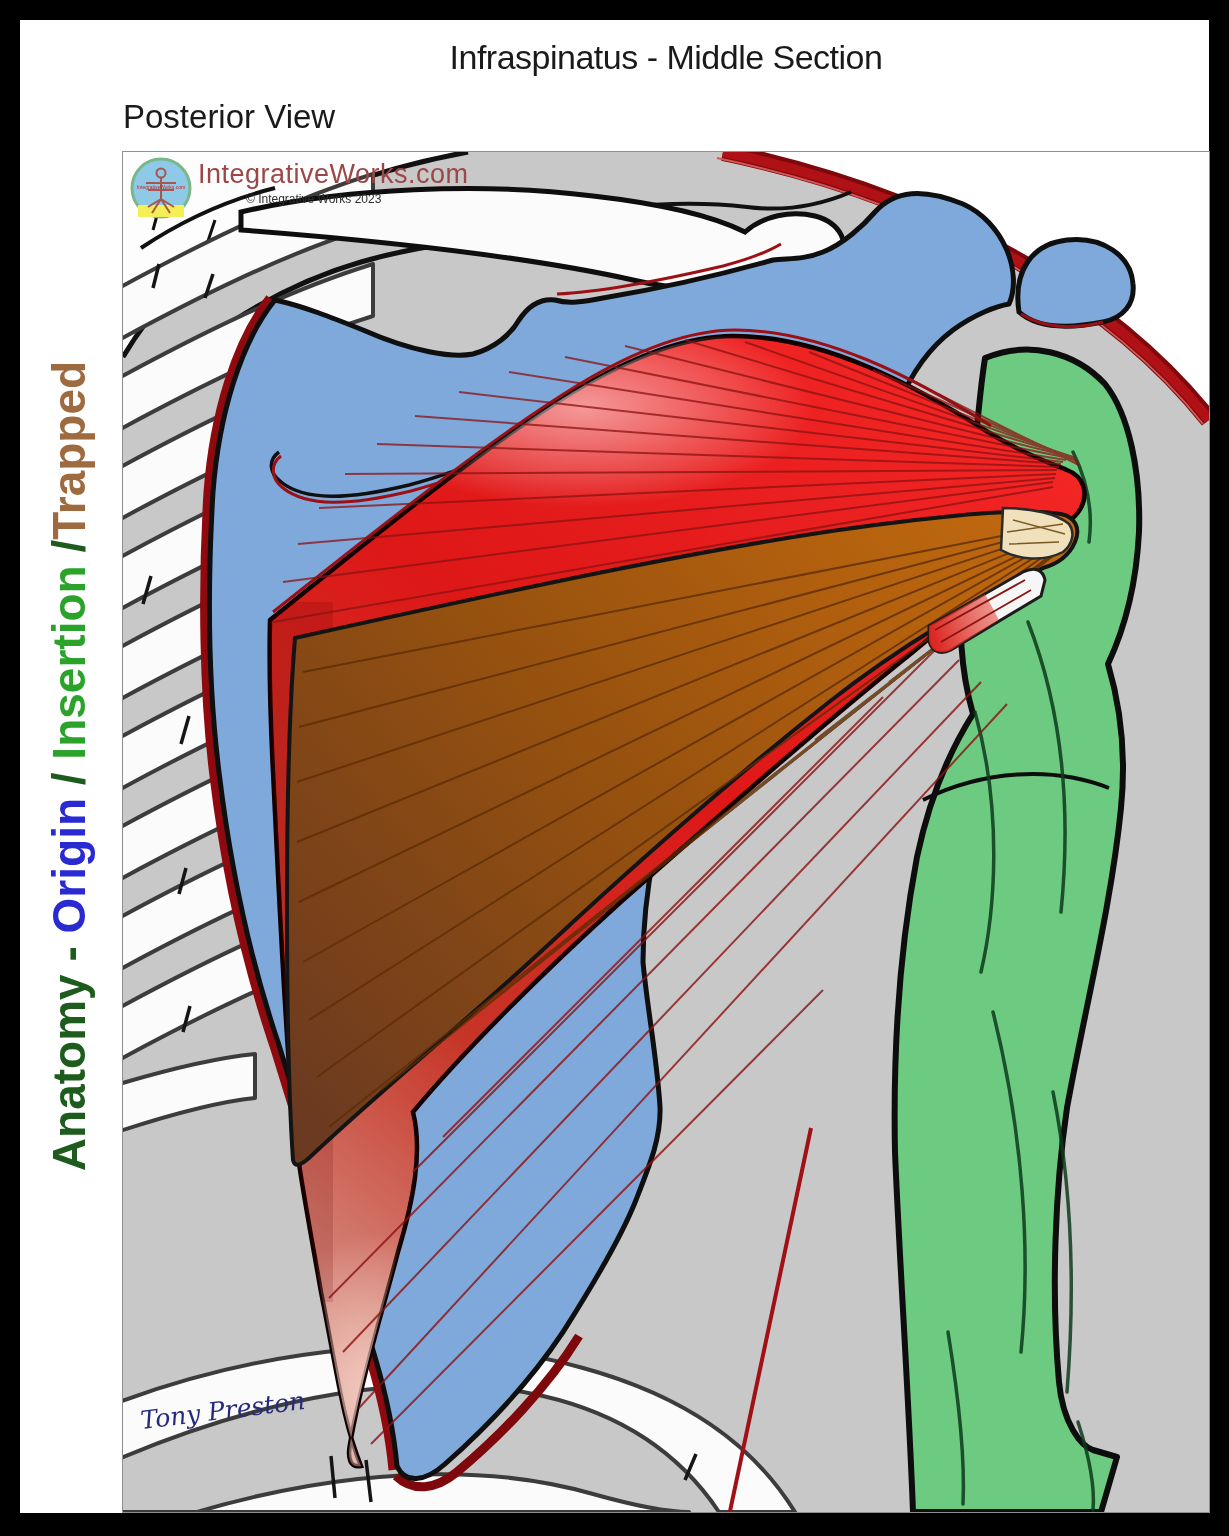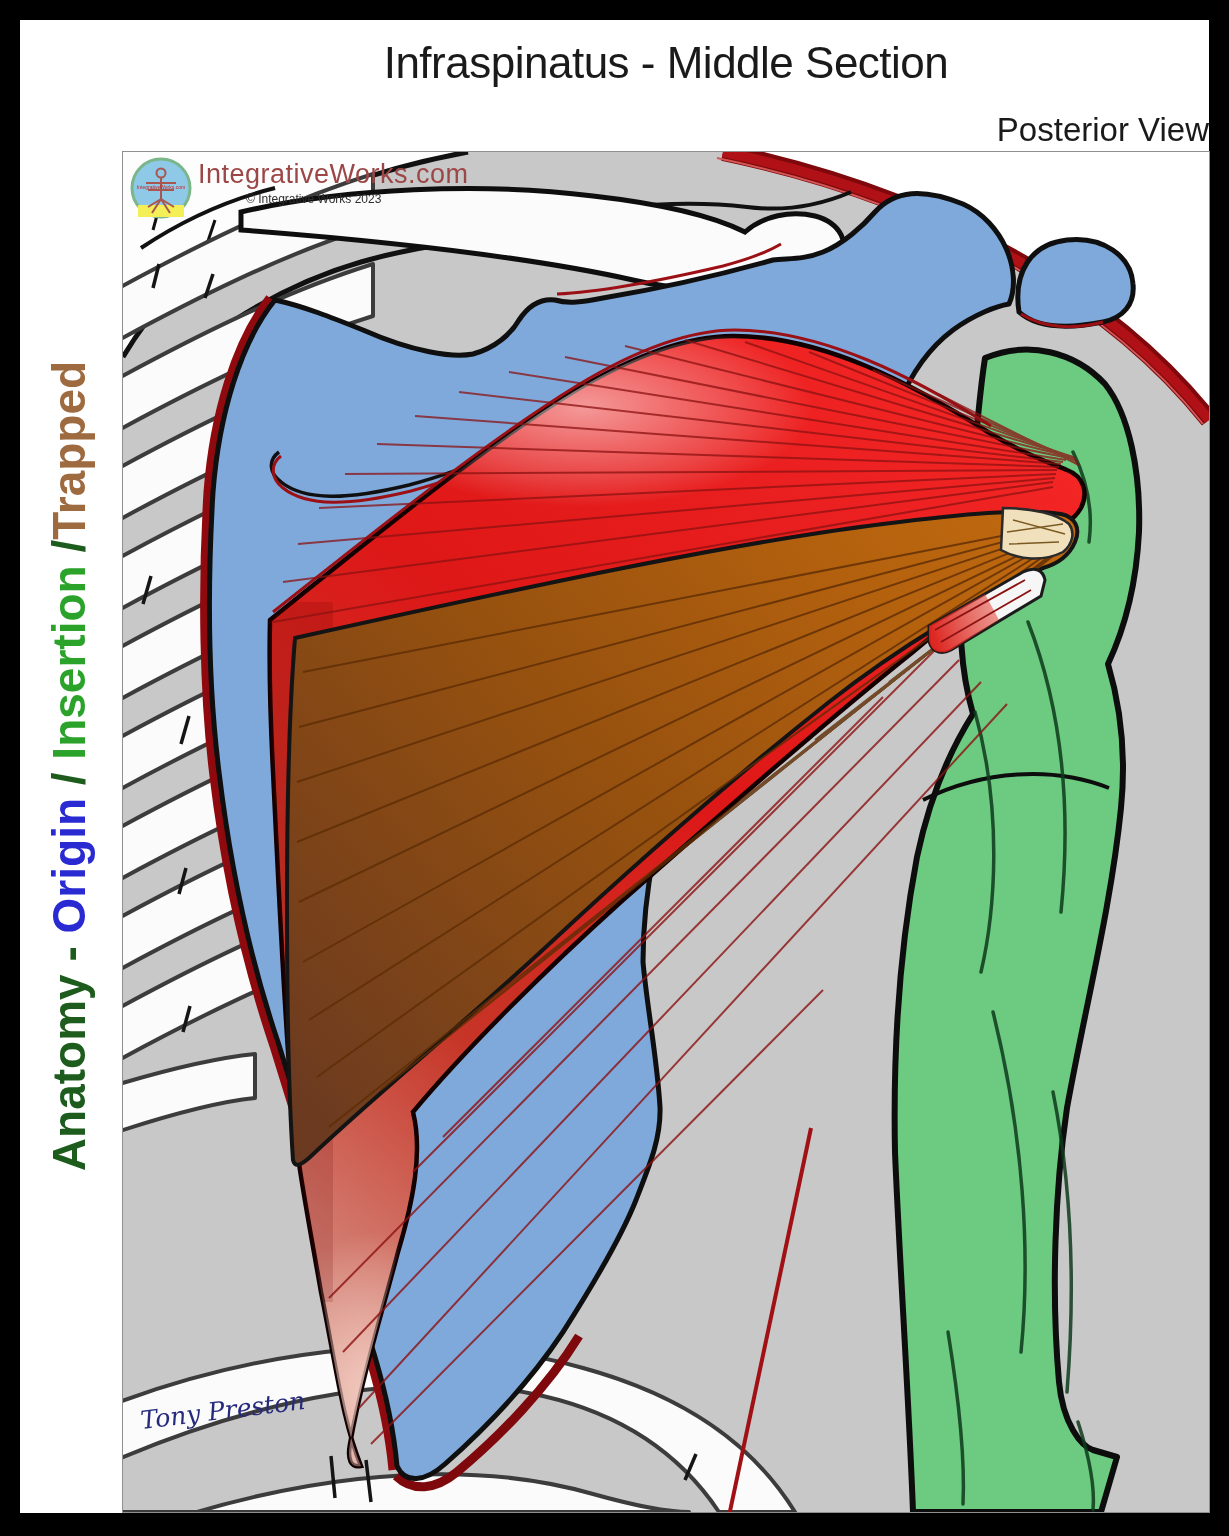--- a/index.html
+++ b/index.html
@@ -3,25 +3,25 @@
 <meta charset="utf-8">
 <style>
   html,body{margin:0;padding:0;}
   body{
     width:1229px;height:1536px;position:relative;overflow:hidden;
     background:#000;font-family:"Liberation Sans",sans-serif;
   }
   .panel{position:absolute;left:20px;top:20px;width:1189px;height:1493px;background:#ffffff;}
   .title{
     position:absolute;left:123px;top:38px;width:1086px;text-align:center;
-    font-size:44px;color:#1a1a1a;letter-spacing:-0.5px;white-space:nowrap;
+    font-size:34px;color:#1a1a1a;letter-spacing:-0.5px;white-space:nowrap;
   }
   .subtitle{
-    position:absolute;left:123px;top:98px;width:1086px;text-align:right;
-    font-size:33px;color:#1a1a1a;white-space:nowrap;margin-top:13px;
+    position:absolute;left:123px;top:98px;width:1086px;text-align:left;
+    font-size:33px;color:#1a1a1a;white-space:nowrap;
   }
   .side-label{
     position:absolute;left:42px;top:1262px;width:992px;height:64px;
     transform:rotate(-90deg);transform-origin:0 0;
     text-align:center;font-weight:bold;font-size:46px;white-space:nowrap;
   }
   .illus{
     position:absolute;left:123px;top:152px;width:1086px;height:1360px;
     background:#ffffff;outline:1px solid #8f8f8f;
   }

